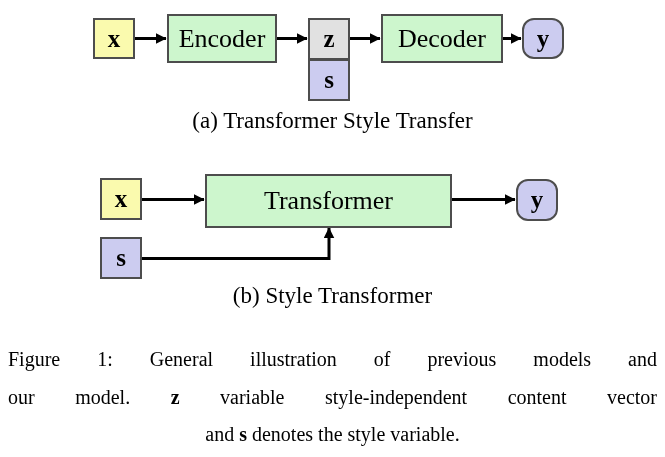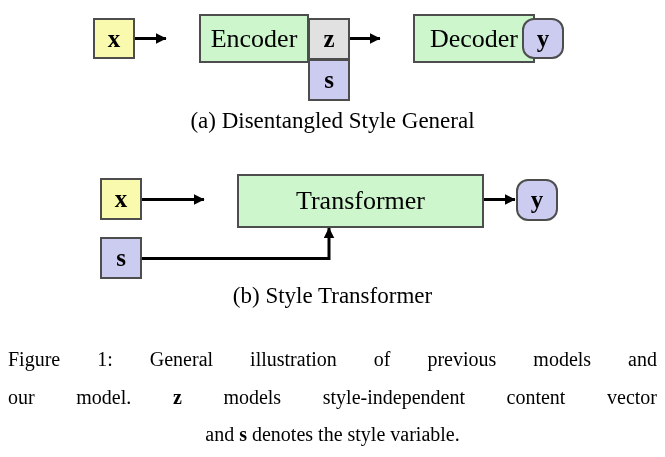--- a/index.html
+++ b/index.html
@@ -22,21 +22,21 @@
     display: flex;
     align-items: center;
     justify-content: center;
     border: 2px solid #4d4d4d;
     box-sizing: border-box;
     color: #000;
   }
   .var-label { font-weight: bold; font-size: 25px; }
   .proc-label { font-size: 26px; }
   .fill-yellow { background: #fafaae; }
-  .fill-green  { background: #cdf6cd; margin-left: 32px; }
+  .fill-green  { background: #cdf6cd; }
   .fill-gray   { background: #e1e1e1; }
   .fill-purple { background: #ccccf0; }
   .rounded { border-radius: 12px; }
 
   
   .a-x       { left: 93px;  top: 18px; width: 42px;  height: 41px; }
   .a-encoder { left: 167px; top: 14px; width: 110px; height: 49px; }
   .a-z       { left: 308px; top: 18px; width: 42px;  height: 42px; }
   .a-s       { left: 308px; top: 59px; width: 42px;  height: 42px; }
   .a-decoder { left: 381px; top: 14px; width: 122px; height: 49px; }
@@ -105,21 +105,21 @@
   </div>
   <div class="node a-s fill-purple">
     <span class="var-label">s</span>
   </div>
   <div class="node a-decoder fill-green">
     <span class="proc-label">Decoder</span>
   </div>
   <div class="node a-y fill-purple rounded">
     <span class="var-label">y</span>
   </div>
-  <div class="subcaption subcaption-a">(a) Disentangled Style General</div>
+  <div class="subcaption subcaption-a">(a) Transformer Style Transfer</div>
 
   <div class="node b-x fill-yellow">
     <span class="var-label">x</span>
   </div>
   <div class="node b-s fill-purple">
     <span class="var-label">s</span>
   </div>
   <div class="node b-transformer fill-green">
     <span class="proc-label">Transformer</span>
   </div>
@@ -128,21 +128,21 @@
   </div>
   <div class="subcaption subcaption-b">(b) Style Transformer</div>
 
   <div class="figure-caption">
     <div class="jline">
       <span>Figure 1: General illustration of previous models and</span>
     </div>
     <div class="jline">
       <span>our model.</span>
       <b>z</b>
-      <span>models style-independent content vector</span>
+      <span>variable style-independent content vector</span>
     </div>
     <div class="lline">
       <span>and</span>
       <b>s</b>
       <span>denotes the style variable.</span>
     </div>
   </div>
 
 </div>
 

